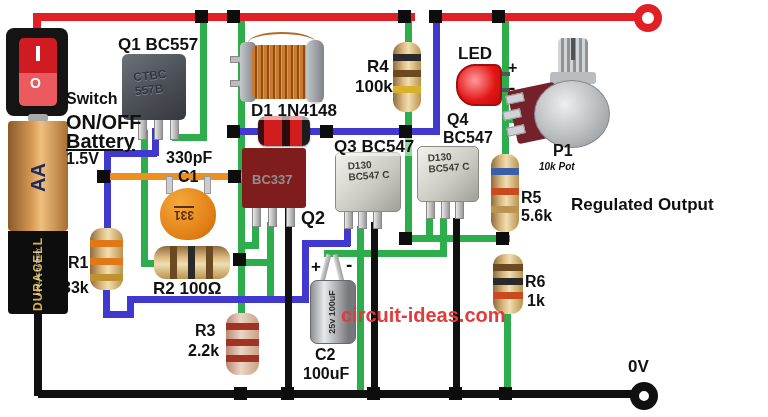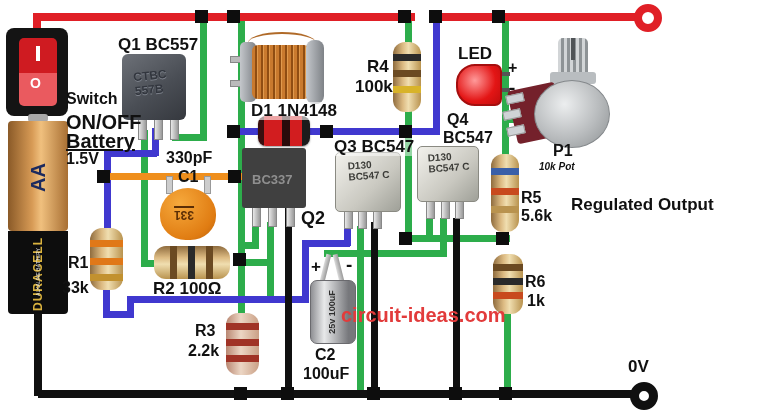--- a/index.html
+++ b/index.html
@@ -136,21 +136,21 @@
     <div style="position:absolute;left:0;top:12px;width:56px;height:52px;border-radius:50% 50% 46% 46%;background:radial-gradient(circle at 35% 30%,#f6a93c,#e07c12 70%,#b65f0a);">
       <div class="tmark" style="left:14px;top:18px;font-size:12px;color:#5a2d05;transform:rotate(180deg);border-bottom:2px solid #5a2d05;">331</div>
     </div>
   </div>
 
   <div class="comp" style="left:258px;top:116px;width:52px;height:30px;border-radius:8px;background:linear-gradient(90deg,#3a0f0f 0 6px,#d21d1f 6px 24px,#2b0b0b 24px 32px,#d21d1f 32px 44px,#1c1c1c 44px 52px);box-shadow:0 1px 2px rgba(0,0,0,.4);"></div>
 
   <div class="pin" style="left:252px;top:206px;"></div>
   <div class="pin" style="left:268px;top:206px;"></div>
   <div class="pin" style="left:286px;top:206px;"></div>
-  <div class="comp" style="left:242px;top:148px;width:64px;height:60px;background:#404040;border-radius:3px;text-align:center;">
+  <div class="comp" style="left:242px;top:148px;width:64px;height:60px;background:#7f1d1d;border-radius:3px;text-align:center;">
     <div class="tmark" style="left:10px;top:24px;font-size:13px;color:#8f8f8f;">BC337</div>
   </div>
 
   <div class="pin" style="left:344px;top:208px;"></div>
   <div class="pin" style="left:358px;top:208px;"></div>
   <div class="pin" style="left:373px;top:208px;"></div>
   <div class="comp silver" style="left:335px;top:152px;width:64px;height:58px;">
     <div class="tmark" style="left:12px;top:6px;width:44px;font-size:10px;transform:rotate(-4deg);">D130 BC547 C</div>
   </div>
 

